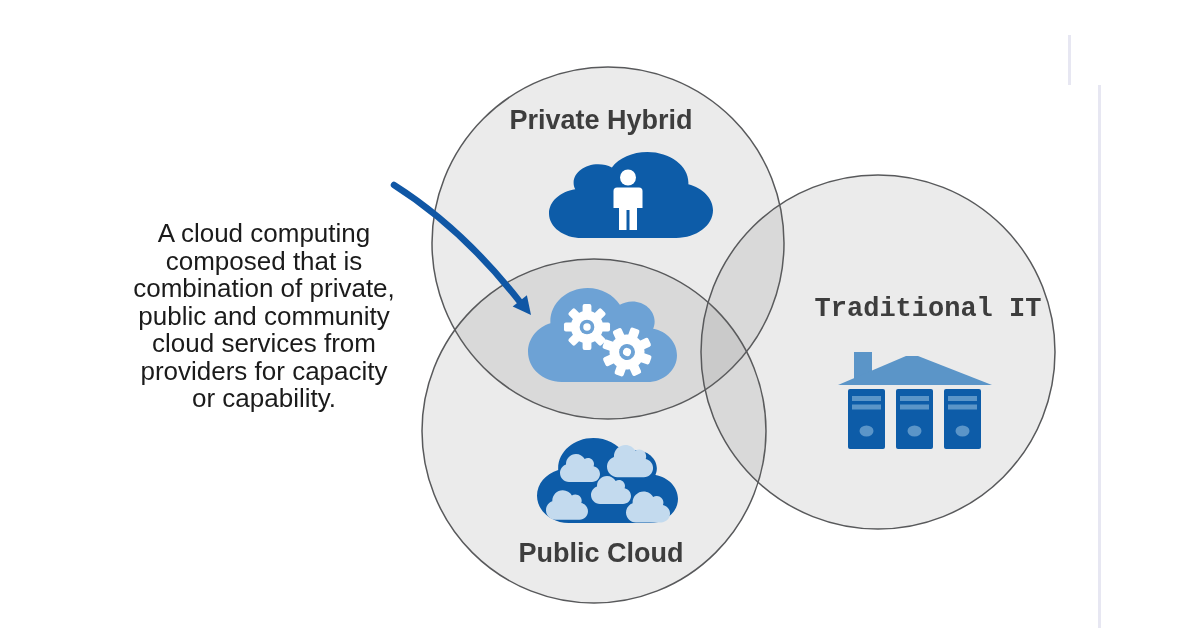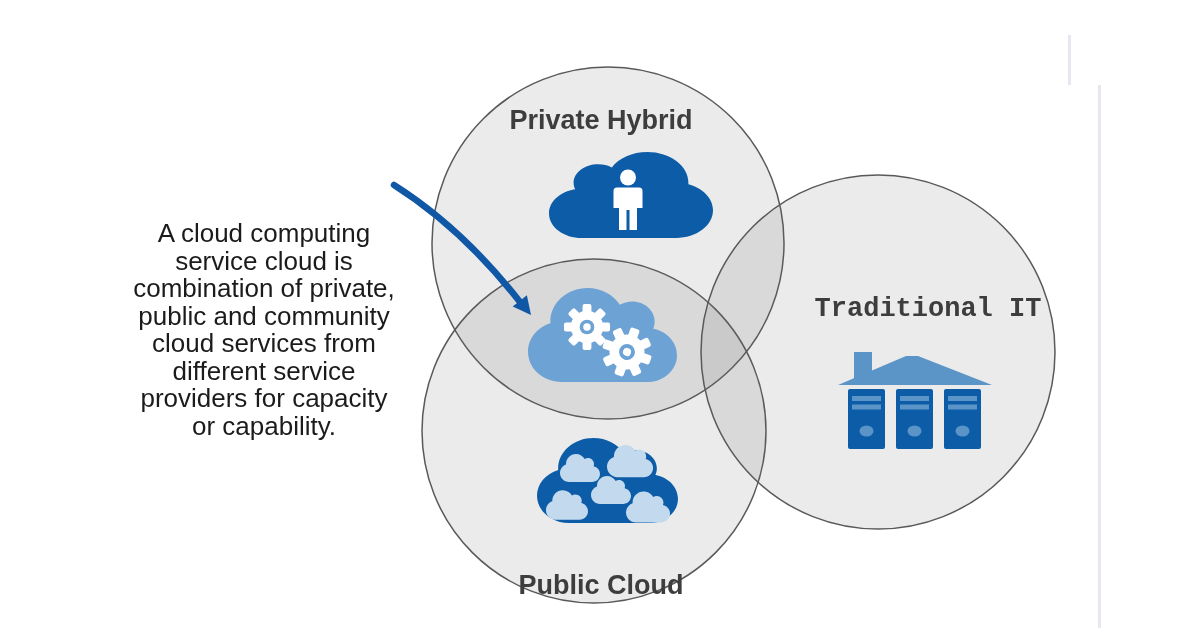--- a/index.html
+++ b/index.html
@@ -35,21 +35,21 @@
   .callout-desc{
     position:absolute;left:104px;top:220px;width:320px;text-align:center;
     font-size:26px;line-height:27.5px;color:var(--body-text,#1b1b1b);
   }
   .callout-desc div{height:27.5px;}
   .circle-label{
     position:absolute;width:300px;text-align:center;
     font-size:27px;font-weight:bold;color:var(--label-gray,#3d3d3d);
   }
   .label-private{left:451px;top:105px;}
-  .label-public {left:451px;top:570px;}
+  .label-public {left:451px;top:538px;}
   .label-traditional{left:778px;top:294px;font-family:Liberation Mono, monospace;}
   .edge-line{position:absolute;width:3px;background:var(--page-edge-line,#e7e7f2);}
   .edge-line-1{left:1068px;top:35px;height:50px;}
   .edge-line-2{left:1098px;top:85px;height:543px;}
 </style>
 </head>
 <body>
 
 <div class="stage">
 
@@ -122,25 +122,24 @@
     </g>
 
     <g>
       <path class="arrow-stroke" d="M 394,185 Q 462,228 520,302"></path>
       <polygon class="arrow-head" points="531,315 512.7,306.5 526.9,295.3"></polygon>
     </g>
   </svg>
 
   <div class="callout-desc">
     <div>A cloud computing</div>
-    <div>service cloud is</div>
+    <div>composed that is</div>
     <div>combination of private,</div>
     <div>public and community</div>
     <div>cloud services from</div>
-    <div>different service</div>
     <div>providers for capacity</div>
     <div>or capability.</div>
   </div>
 
   <div class="circle-label label-private">Private Hybrid</div>
   <div class="circle-label label-public">Public Cloud</div>
   <div class="circle-label label-traditional">Traditional IT</div>
 
   <div class="edge-line edge-line-1"></div>
   <div class="edge-line edge-line-2"></div>

